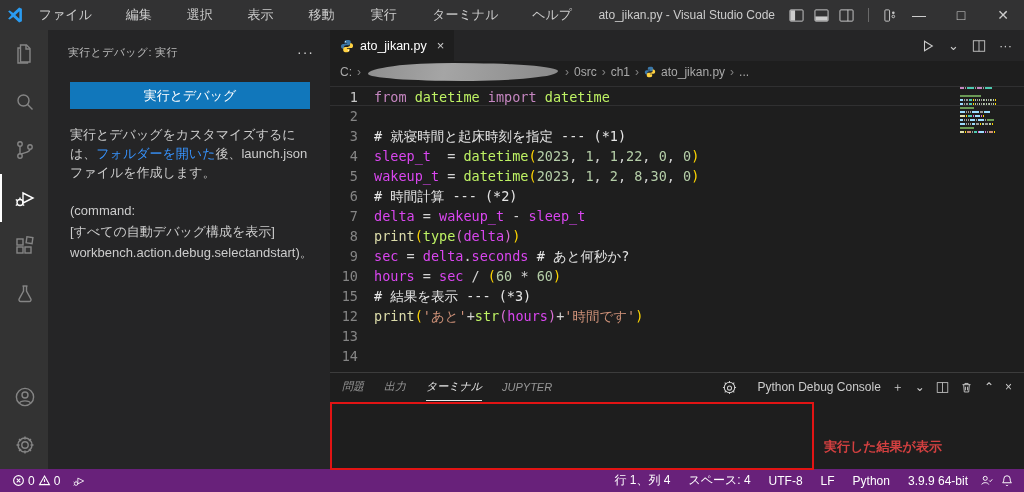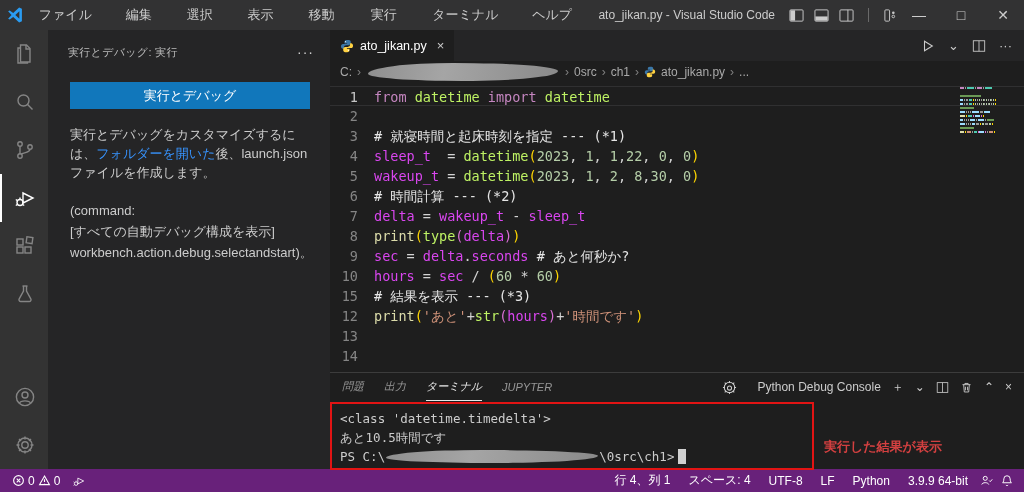--- a/index.html
+++ b/index.html
@@ -430,25 +430,20 @@
           <rect x="1.5" y="2" width="13" height="12" fill="none" stroke="#cccccc"></rect>
           <line x1="8" y1="2" x2="8" y2="14" stroke="#cccccc"></line>
         </svg>
       <svg width="13" height="13" viewBox="0 0 16 16">
           <path d="M3 4.5h10M6 4.5V3h4v1.5M4.5 4.5l.8 9h5.4l.8-9" fill="none" stroke="#cccccc" stroke-width="1.1"></path>
           <path d="M6.7 7v4.5M9.3 7v4.5" stroke="#cccccc" stroke-width="1.1"></path>
         </svg>
       <span>⌃</span>
       <span>×</span>
     </div>
-    <div class="terminal" id="terminal">
-        <div class="t-line">&lt;class 'datetime.timedelta'&gt;</div>
-        <div class="t-line">あと10.5時間です</div>
-        <div class="t-line"><span>PS C:\</span><span class="scribble t-scribble"></span><span>\0src\ch1&gt;</span><span class="t-cursor"></span></div>
-      </div>
   </div>
 
   <div class="red-box"></div>
   <div class="red-note">実行した結果が表示</div>
 
   <div class="statusbar">
     <div class="st-left">
       <span class="st-item">
         <svg class="white-ic" width="13" height="13" viewBox="0 0 16 16">
             <circle cx="8" cy="8" r="6"></circle>
@@ -463,21 +458,21 @@
       </span>
       <span class="st-item">
         <svg class="white-ic" width="14" height="14" viewBox="0 0 24 24">
             <path d="M10 7l10 5-10 5V7z"></path>
             <circle cx="7" cy="16.5" r="3"></circle>
             <path d="M7 13v-1.5M4.3 14.5l-1.5-1M4.3 18.5l-1.5 1"></path>
           </svg>
       </span>
     </div>
     <div class="st-right" id="statusright">
-        <span class="st-item">行 4、列 1</span>
+        <span class="st-item">行 1、列 4</span>
         <span class="st-item">スペース: 4</span>
         <span class="st-item">UTF-8</span>
         <span class="st-item">LF</span>
         <span class="st-item">Python</span>
         <span class="st-item">3.9.9 64-bit</span>
         <svg viewBox="0 0 16 16" width="14" height="14">
           <circle cx="6" cy="5" r="2.3" fill="none" stroke="#fff" stroke-width="1.1"></circle>
           <path d="M2 12c.8-2.8 7.2-2.8 8 0M10.5 7.5l1.2 1.2 2.3-2.6" fill="none" stroke="#fff" stroke-width="1.1"></path>
         </svg>
         <svg viewBox="0 0 16 16" width="14" height="14">

